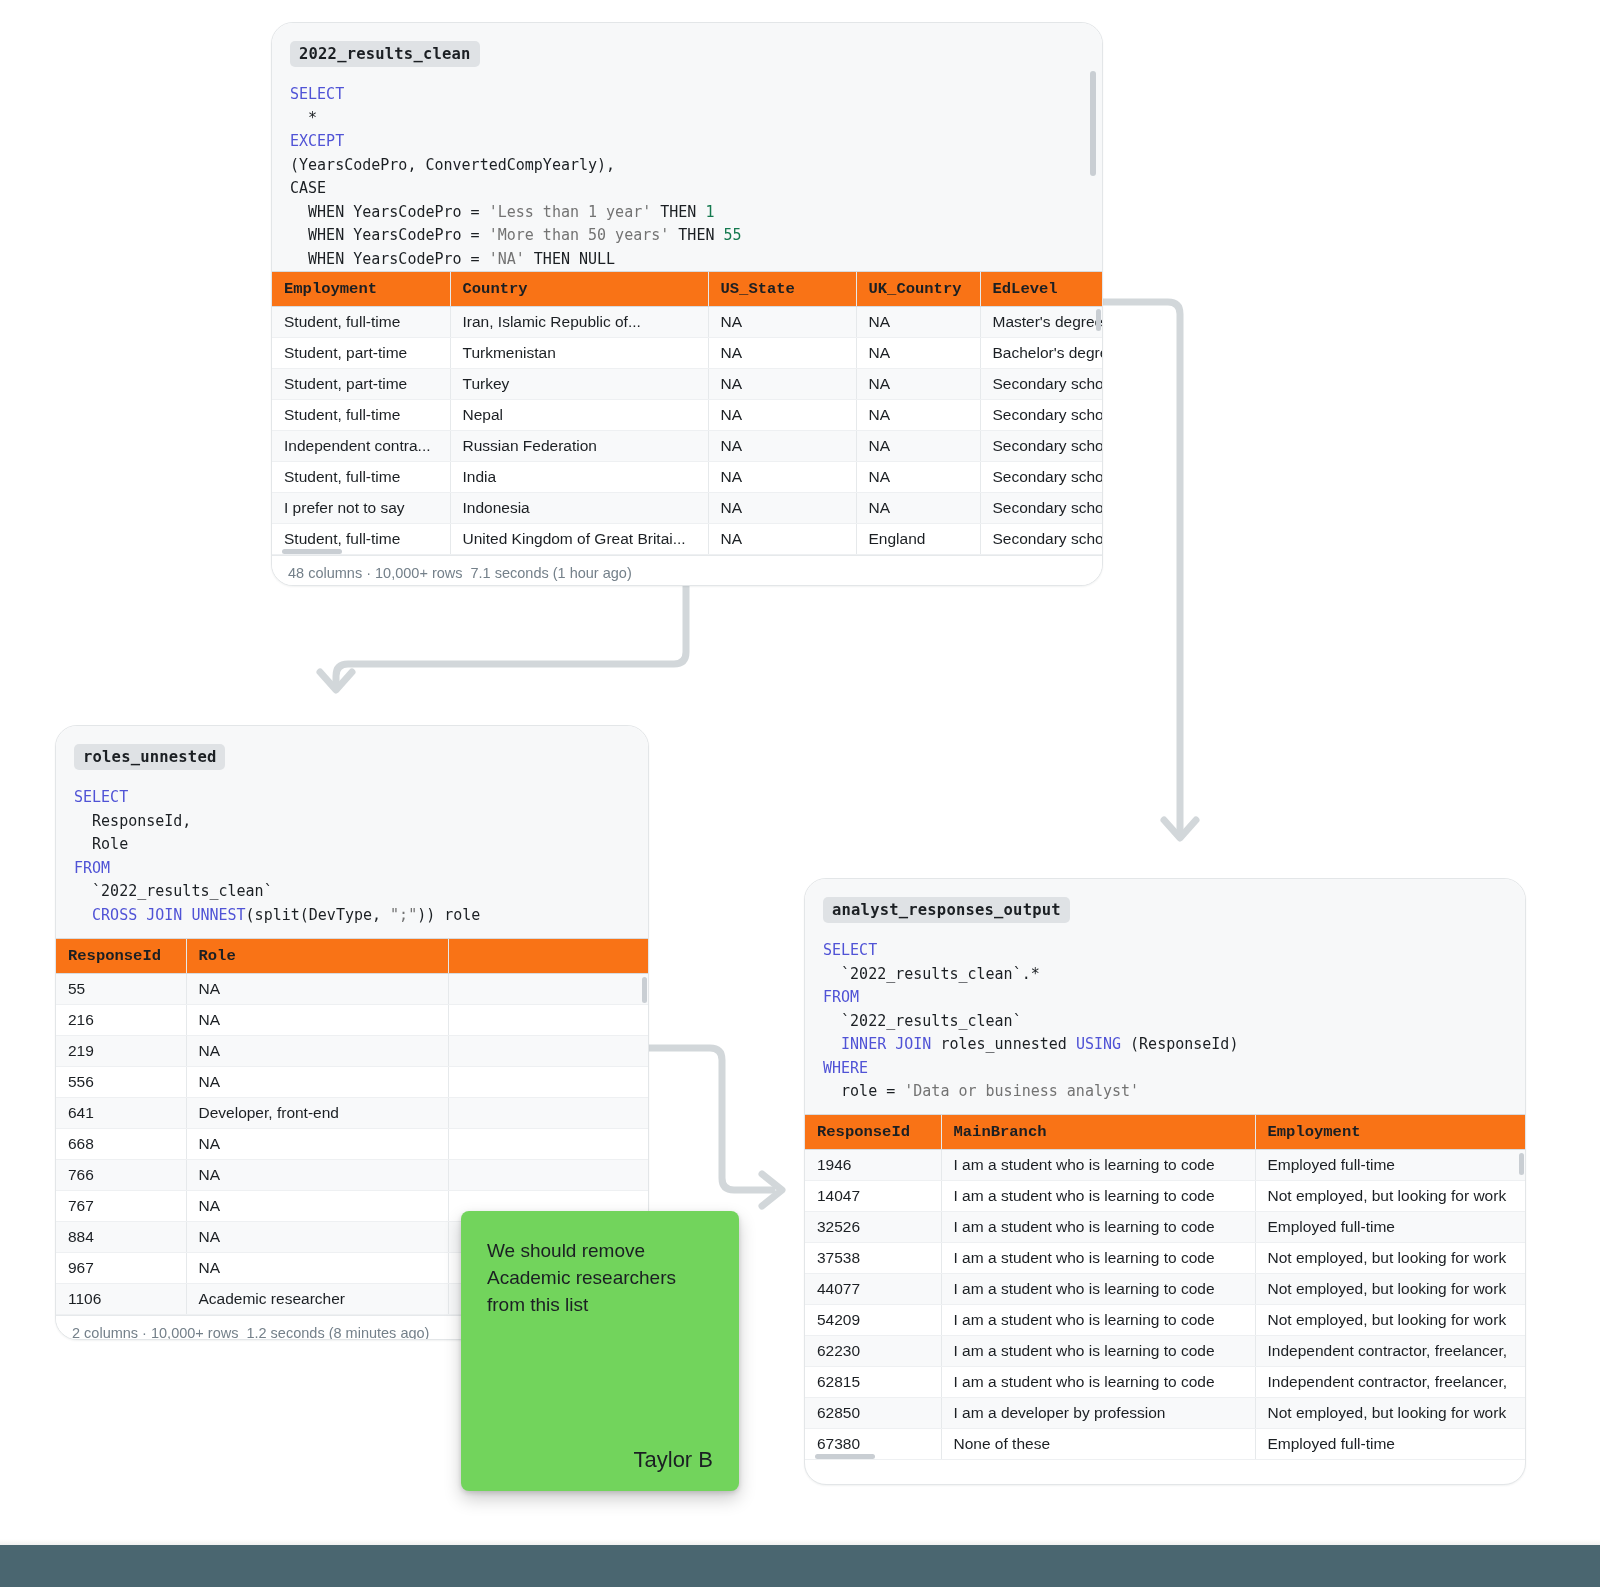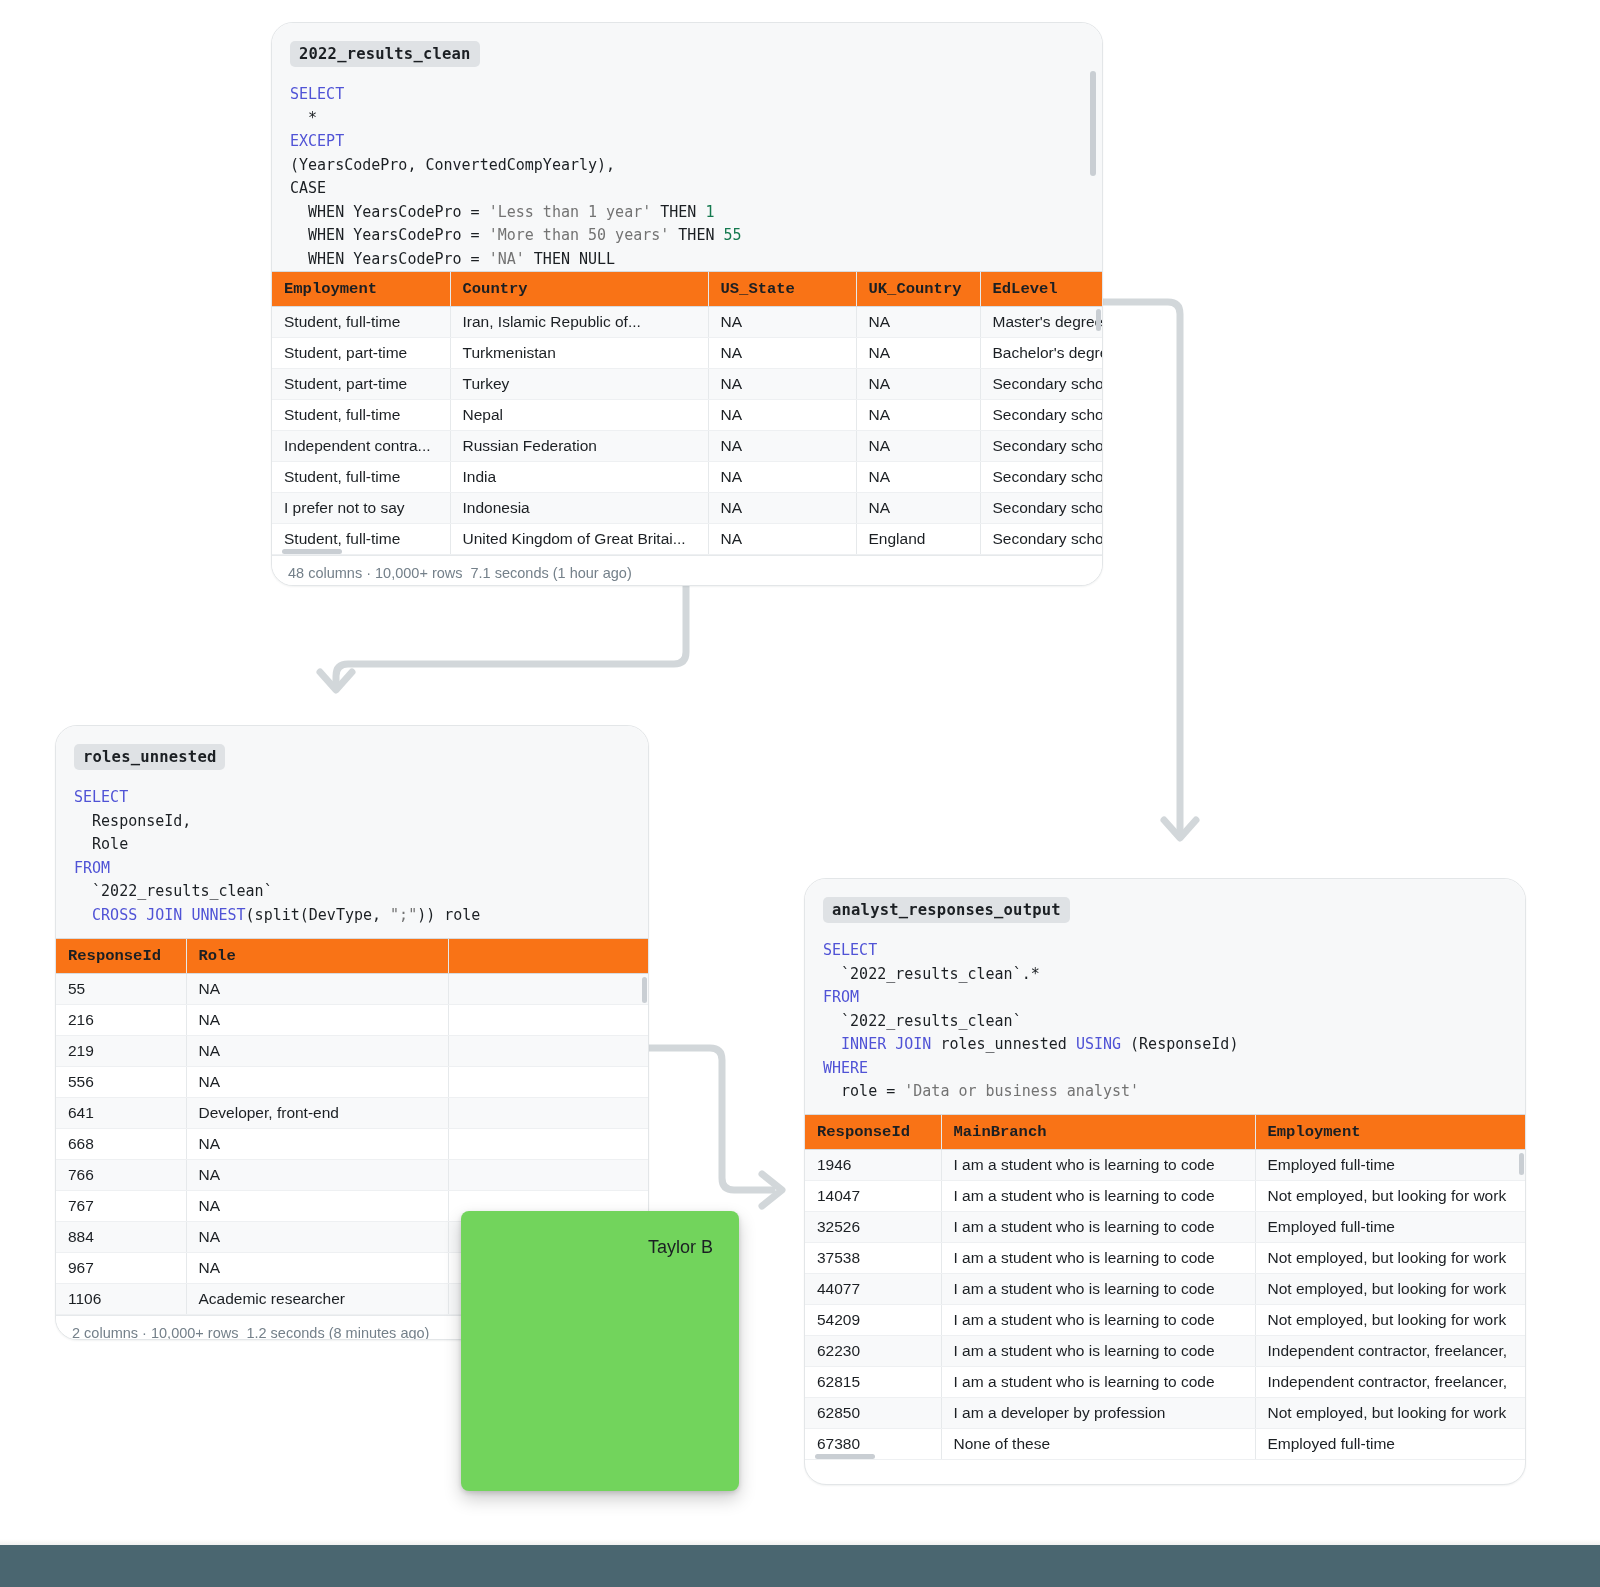--- a/index.html
+++ b/index.html
@@ -115,21 +115,21 @@
     border-radius: 8px;
     box-shadow: 0 8px 18px rgba(0,0,0,.20), 0 2px 5px rgba(0,0,0,.14);
     padding: 26px 26px 18px 26px;
     display: flex; flex-direction: column; justify-content: space-between;
   }
   .sticky-text {
     font-size: 19px; line-height: 27px; color: #1b1f23;
     max-width: 230px;
   }
   .sticky-author {
-    font-size: 18px; color: #1b1f23; text-align: right;
+    font-size: 22px; color: #1b1f23; text-align: right;
   }
 
   
   svg.conn { position: absolute; left: 0; top: 0; width: 1600px; height: 1587px; pointer-events: none; }
 </style>
 </head>
 <body>
 
 <div id="stage">
 
@@ -404,18 +404,19 @@
               <td>Employed full-time</td>
             </tr>
           </tbody>
       </table>
       <div class="h-thumb" style="left:10px; bottom:1px; width:60px;"></div>
       <div class="v-thumb" style="right:1px; top:38px; width:5px; height:22px;"></div>
     </div>
   </div>
 
   <div class="sticky" style="left:461px; top:1211px; width:278px; height:280px;">
+    <div class="sticky-text">We should remove Academic researchers from this list</div>
     <div class="sticky-author">Taylor B</div>
   </div>
 
   <div class="band-fade"></div>
   <div class="bottom-band"></div>
 </div>
 
 </body></html>

